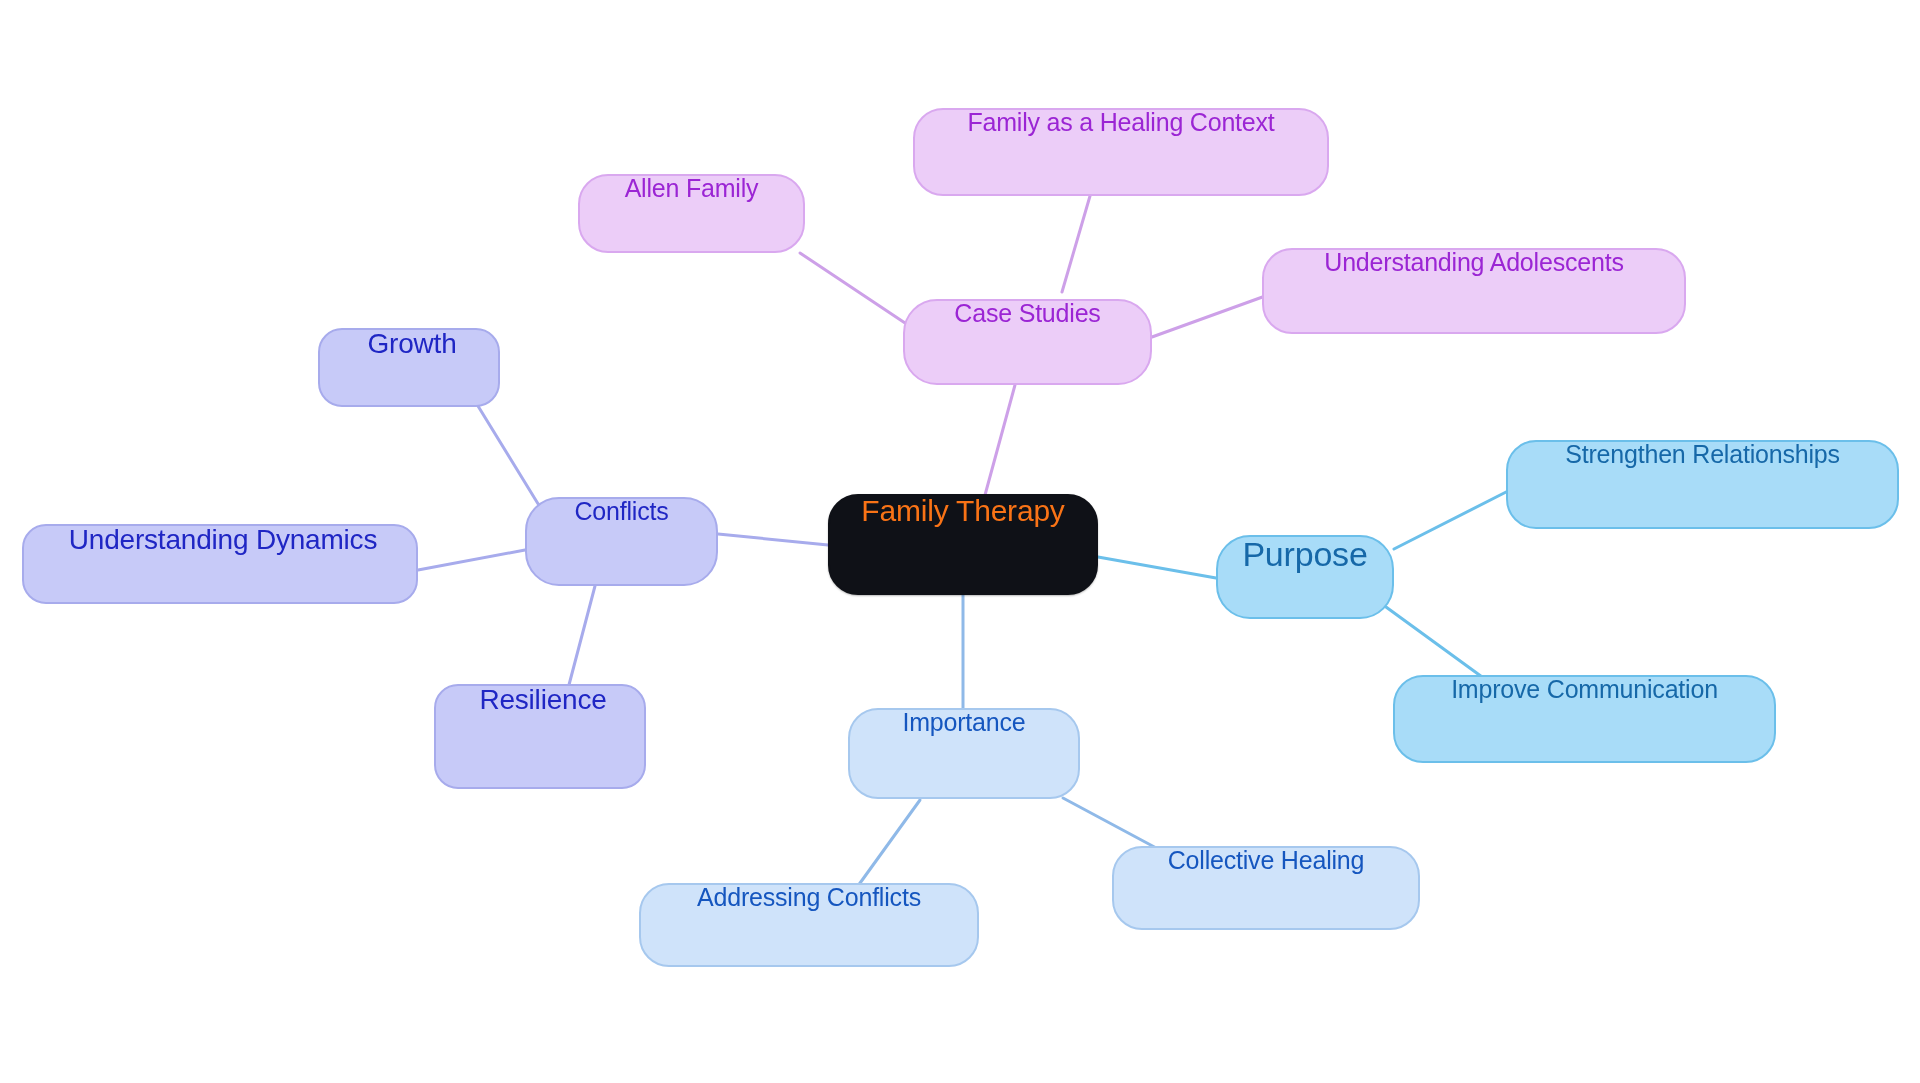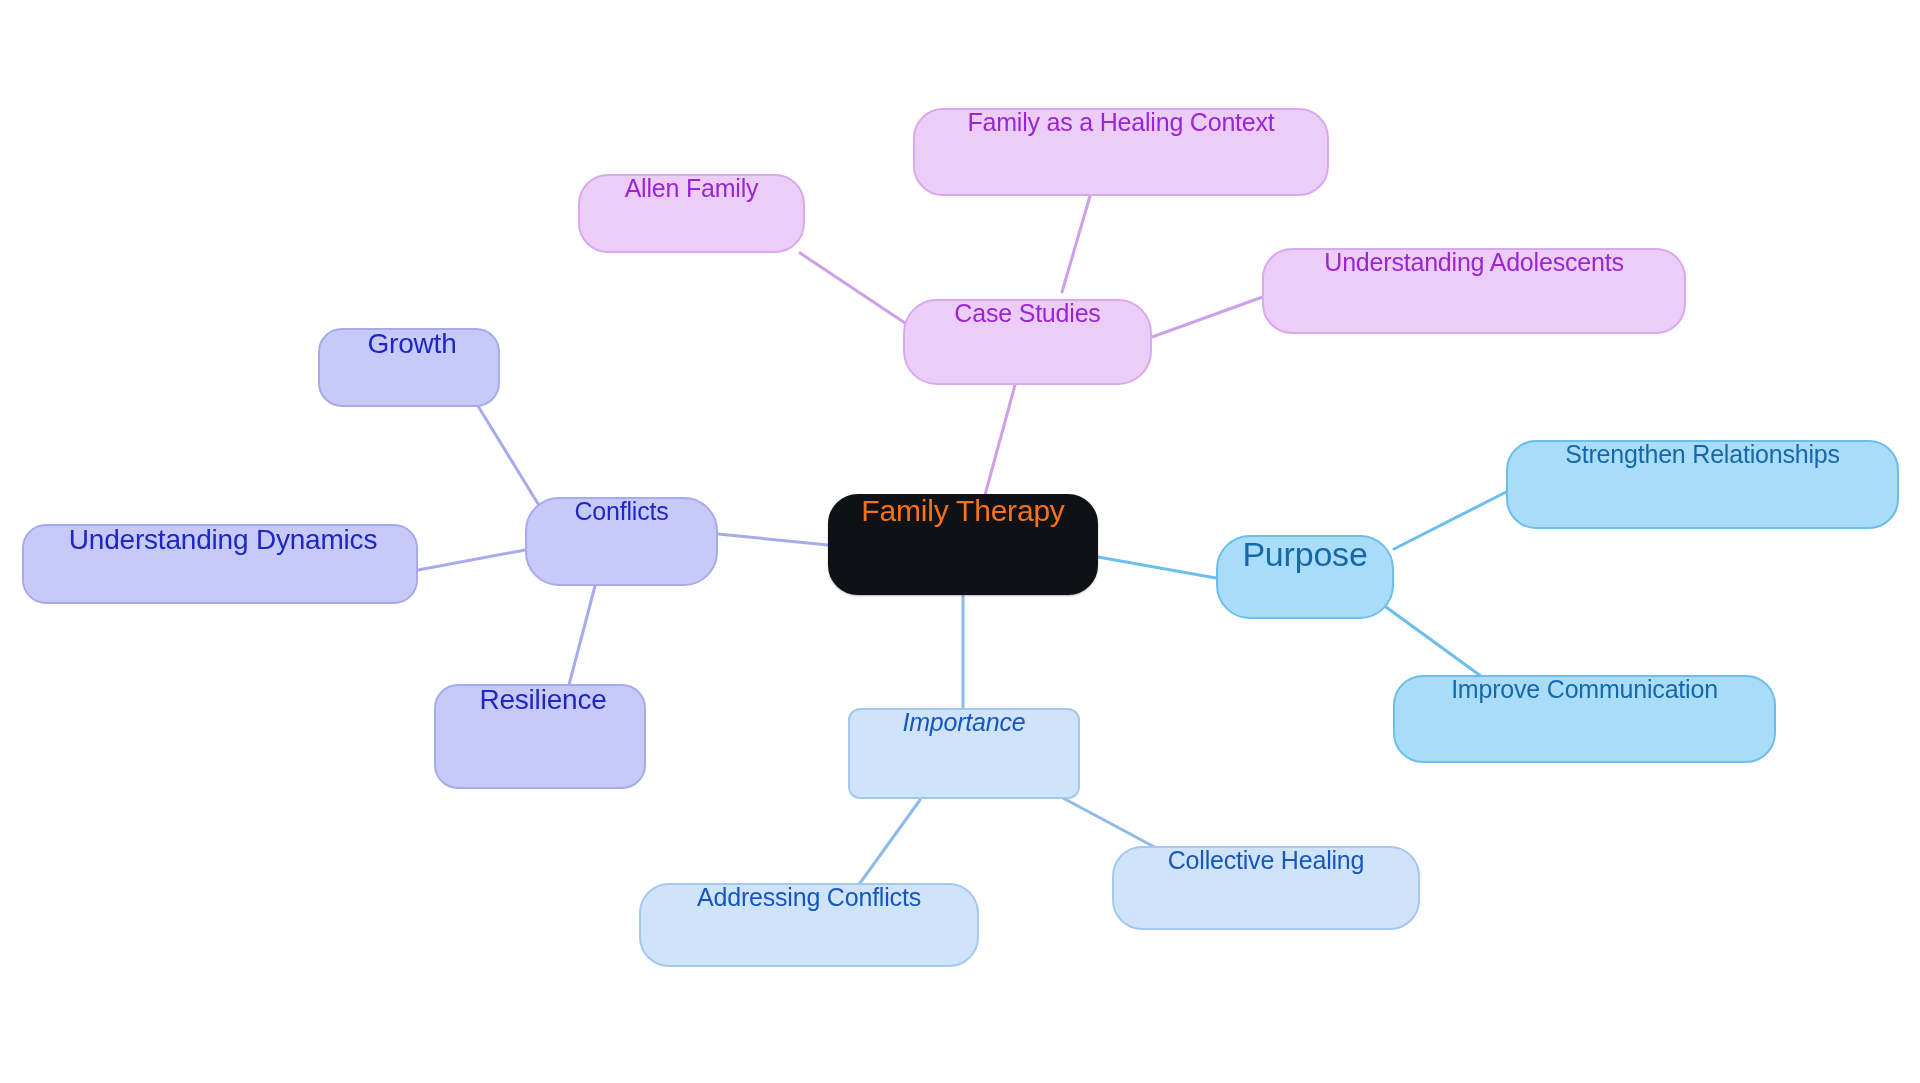--- a/index.html
+++ b/index.html
@@ -83,21 +83,21 @@
   .n-purpose-main { border-radius: 34px; font-size: 34px; }
   .n-purpose-child { border-radius: 30px; font-size: 25px; }
 
   
   .n-importance-main,
   .n-importance-child {
     background: #cfe3fa;
     border-color: #a6c8ee;
     color: #1556bf;
   }
-  .n-importance-main { border-radius: 12px; font-size: 25px; font-style: italic; }
+  .n-importance-main { border-radius: 30px; font-size: 25px; }
   .n-importance-child { border-radius: 30px; font-size: 25px; }
 </style>
 </head>
 <body>
 
 <div id="canvas">
 
   <svg id="edges" viewBox="0 0 1920 1083" width="1920" height="1083" xmlns="http://www.w3.org/2000/svg">
 
     <path d="M 828 545 L 718 534" stroke="#a7abec" stroke-width="3" fill="none" stroke-linecap="round"></path>

